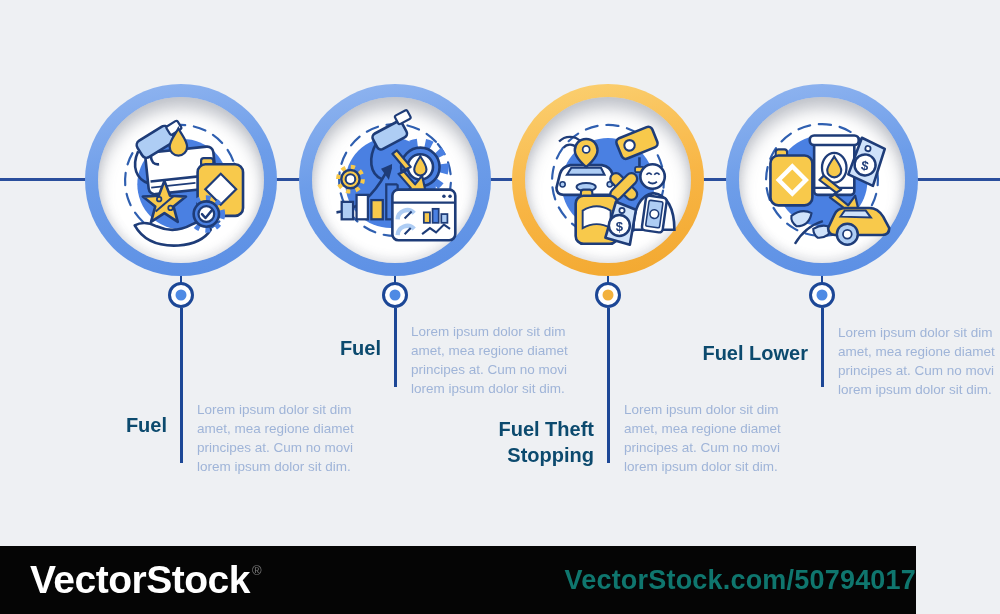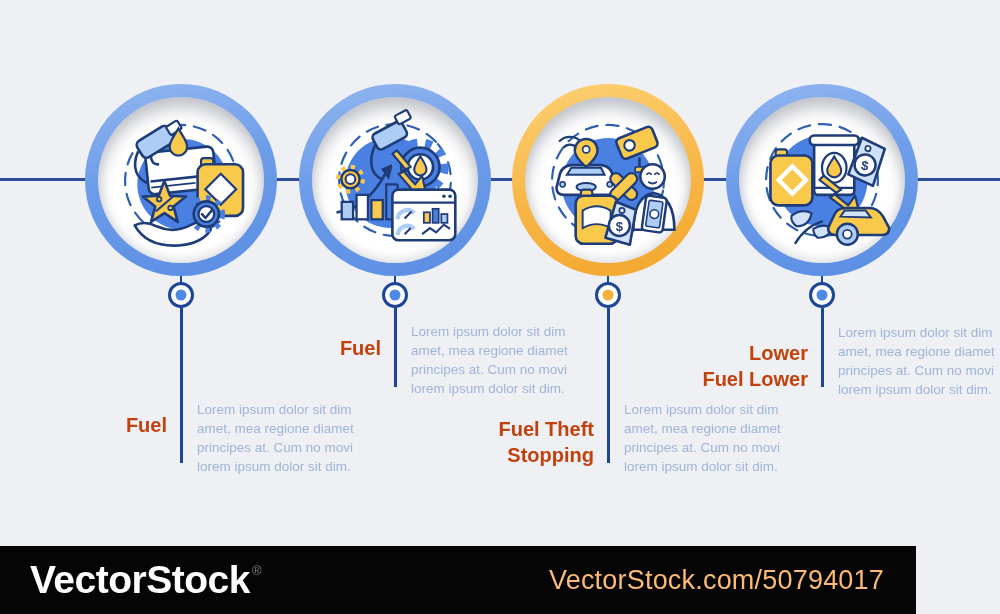--- a/index.html
+++ b/index.html
@@ -17,33 +17,33 @@
   .scene{position:absolute;inset:13px;width:166px;height:166px;}
   .linkline{position:absolute;left:calc(var(--cx) - 1px);top:276px;width:2px;height:8px;background:#1c4796;}
   .node{position:absolute;left:calc(var(--cx) - 13px);top:282px;width:20px;height:20px;background:#fff;
         border:3px solid #1c4796;border-radius:50%;}
   .node-dot{position:absolute;left:50%;top:50%;width:11px;height:11px;border-radius:50%;
         transform:translate(-50%,-50%);background:var(--dot);}
   .stem{position:absolute;left:calc(var(--cx) - 1px);top:308px;width:2.5px;background:#1c4796;}
   .step.tall  .stem{height:155px;}
   .step.short .stem{height:79px;}
   .title{position:absolute;left:calc(var(--cx) - 172px);width:158px;text-align:right;
-         color:#c2410c;font-size:20px;font-weight:bold;line-height:26px;}
+         color:#0c4a6e;font-size:20px;font-weight:bold;line-height:26px;}
   .body{position:absolute;left:calc(var(--cx) + 16px);width:175px;color:#9fb4d8;
         font-size:13.5px;line-height:19px;white-space:nowrap;}
   .s1 .title{top:412px;} .s1 .body{top:400px;}
   .s2 .title{top:335px;} .s2 .body{top:322px;}
   .s3 .title{top:416px;} .s3 .body{top:400px;}
   .s4 .title{top:340px;} .s4 .body{top:323px;}
   
   .footer{position:absolute;left:0;top:546px;width:916px;height:68px;background:#050505;
           display:flex;align-items:center;justify-content:space-between;}
   .logo{color:#fff;font-size:39px;font-weight:600;letter-spacing:-.5px;margin-left:30px;}
   .logo sup{font-size:13px;opacity:.45;font-weight:400;vertical-align:18px;margin-left:2px;}
-  .credit{color:#fdba74;font-size:27px;font-weight:400;margin-right:32px;letter-spacing:.2px;}
+  .credit{color:#0f766e;font-size:27px;font-weight:700;margin-right:0;letter-spacing:.2px;}
   svg *{vector-effect:none;}
 </style>
 </head>
 <body>
 
 <div class="canvas">
   <div class="hline"></div>
 
   <div class="step s1 blue tall" style="--cx:181px; --dot:#4e8ae4;">
     <div class="ring">
@@ -282,21 +282,20 @@
           <circle cx="124" cy="157" r="5" fill="#fff" stroke="#1e3c78" stroke-width="2"></circle>
         </g>
       </svg>
     </div>
     <div class="linkline"></div>
     <div class="node">
         <div class="node-dot"></div>
       </div>
     <div class="stem"></div>
     <div class="title">
-      <div>Lower</div>
       <div>Fuel Lower</div>
     </div>
     <div class="body">
       <div>Lorem ipsum dolor sit dim</div>
       <div>amet, mea regione diamet</div>
       <div>principes at. Cum no movi</div>
       <div>lorem ipsum dolor sit dim.</div>
     </div>
   </div>
 

